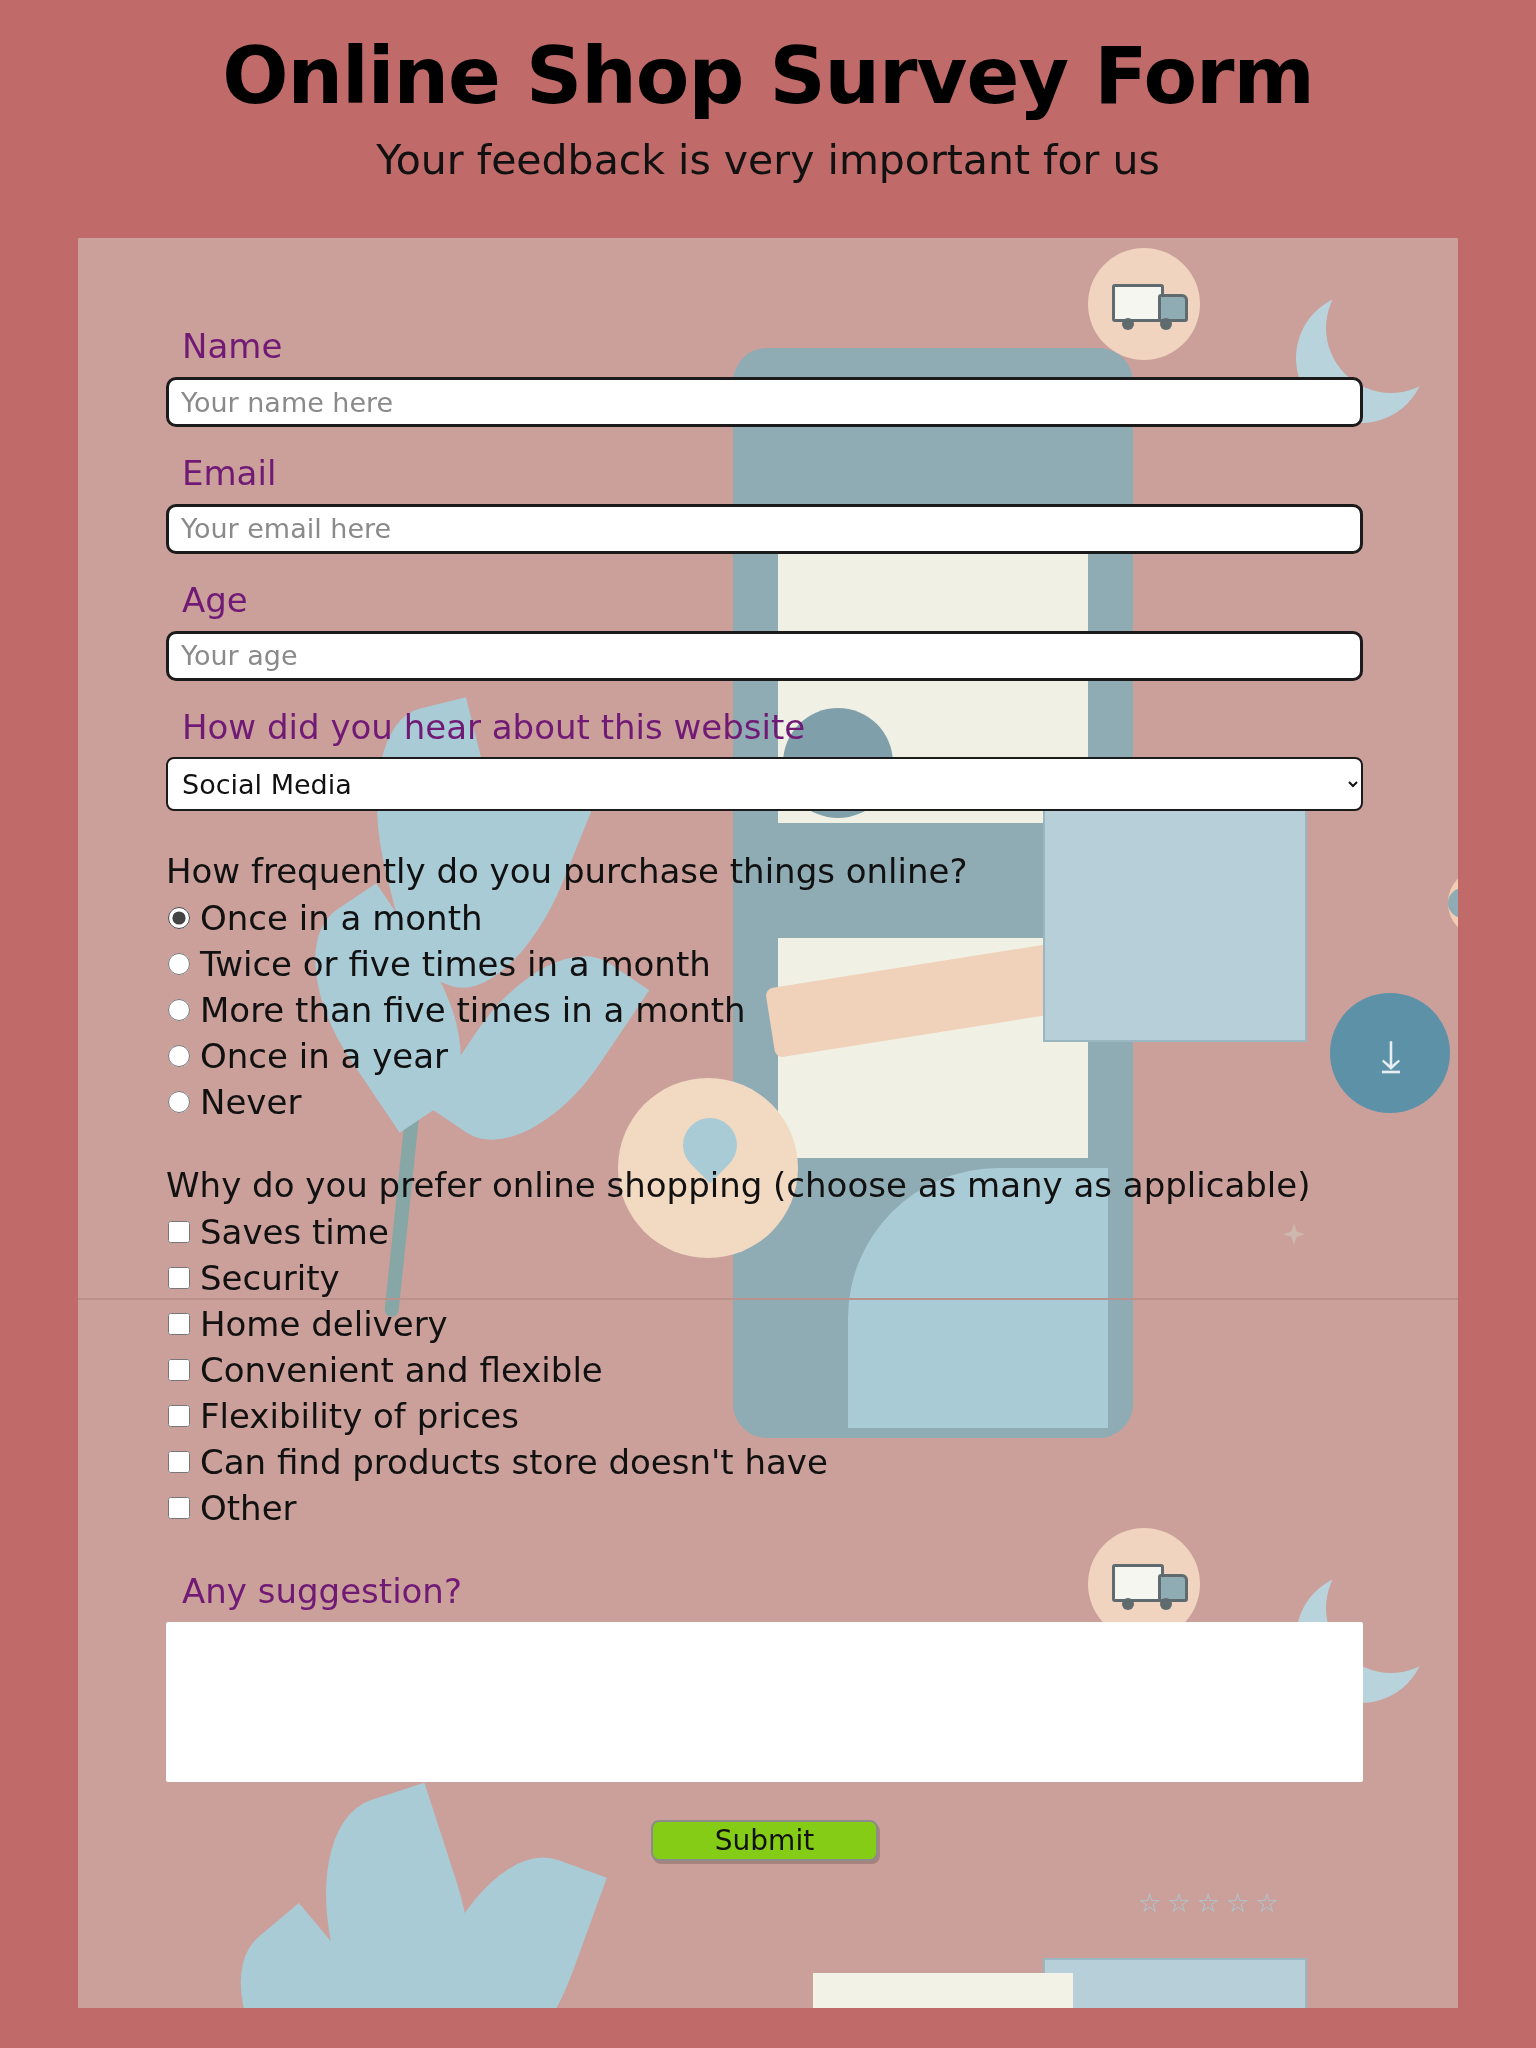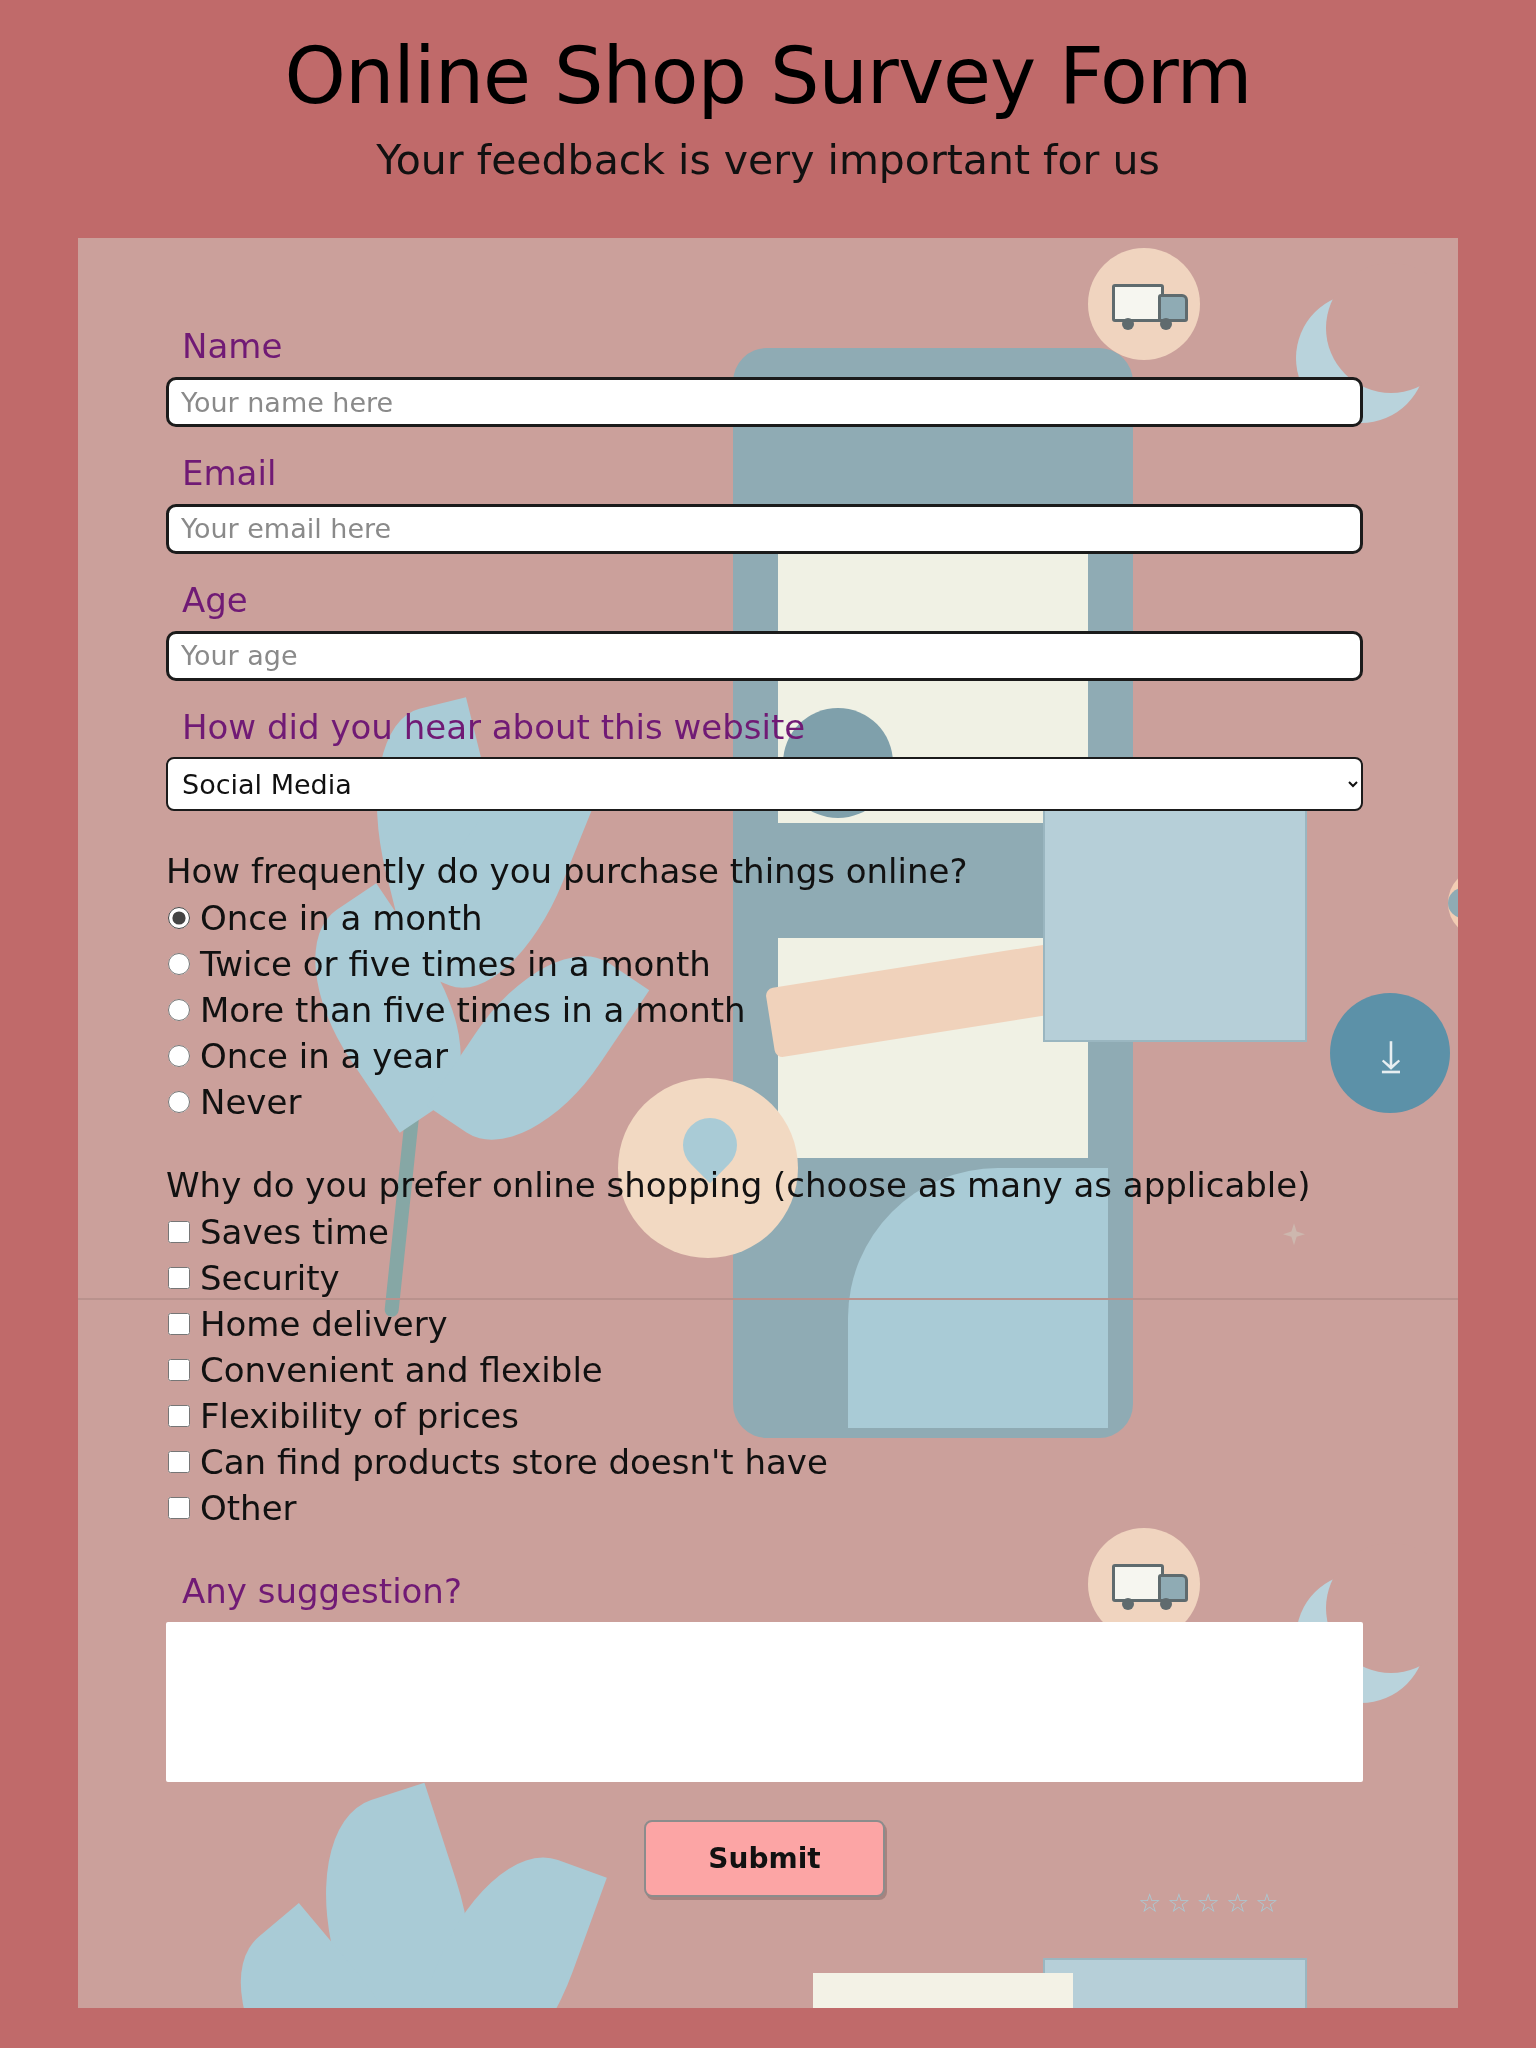--- a/index.html
+++ b/index.html
@@ -23,21 +23,21 @@
   }
 
   
   .header {
     text-align: center;
     padding-top: 34px;
   }
   .header h1 {
     margin: 0;
     font-size: 78px;
-    font-weight: 400;
+    font-weight: 700;
     letter-spacing: -1px;
     line-height: 1.08;
     color: #000;
   }
   .header .subtitle {
     margin-top: 18px;
     font-size: 41px;
     font-weight: 400;
     color: #111;
   }
@@ -264,27 +264,26 @@
   .submit-wrap {
     margin-top: 38px;
     width: 1197px;
     display: flex;
     justify-content: center;
   }
   button.submit {
     font-family: "DejaVu Sans", "Liberation Sans", sans-serif;
     font-size: 28px;
     color: #111;
-    background: #fca5a5;
+    background: #84cc16;
     border: 2px solid #8c8c8c;
     border-radius: 8px;
-    padding: 20px 62px;
+    padding: 2px 62px;
     box-shadow: 2px 3px 0 rgba(0,0,0,0.18);
     cursor: pointer;
-    font-weight: bold;
   }
 </style>
 </head>
 <body>
 
 <div class="page">
 
   <div class="header">
     <h1>Online Shop Survey Form</h1>
     <div class="subtitle">Your feedback is very important for us</div>

